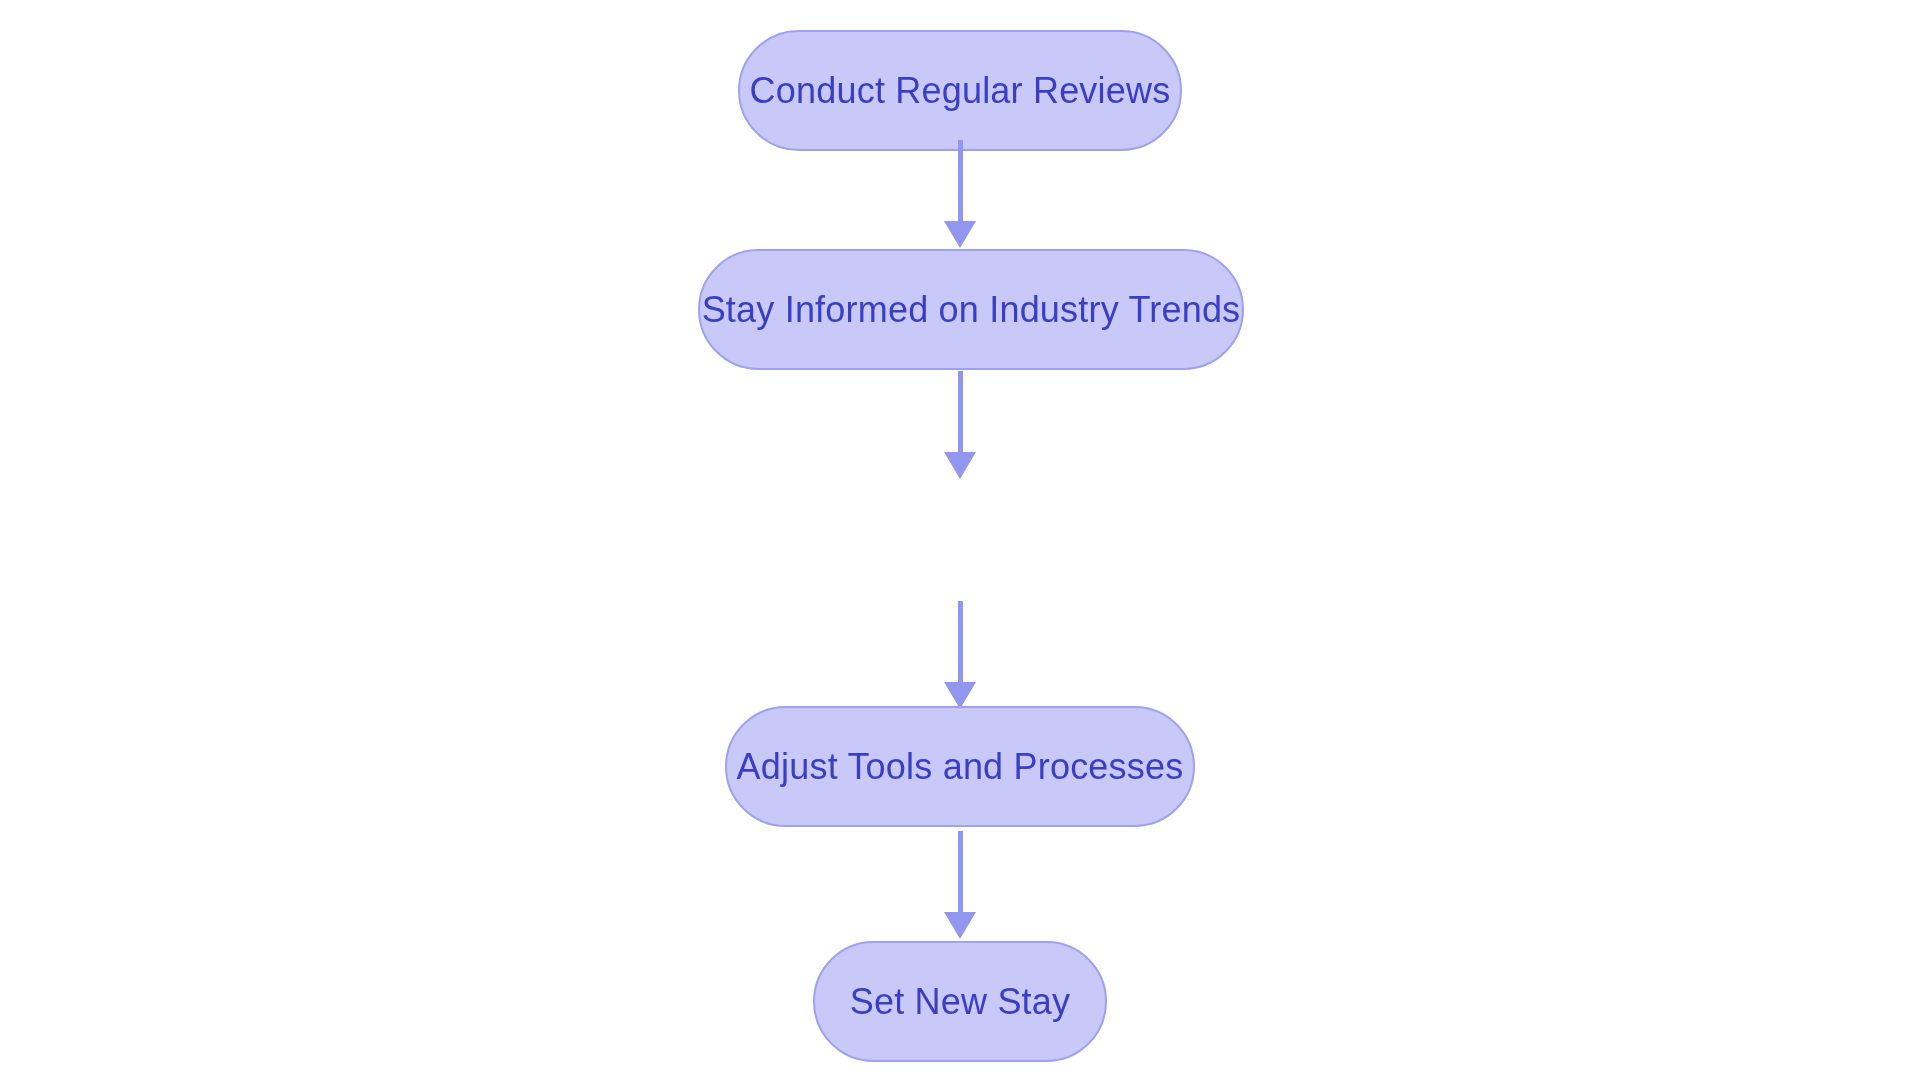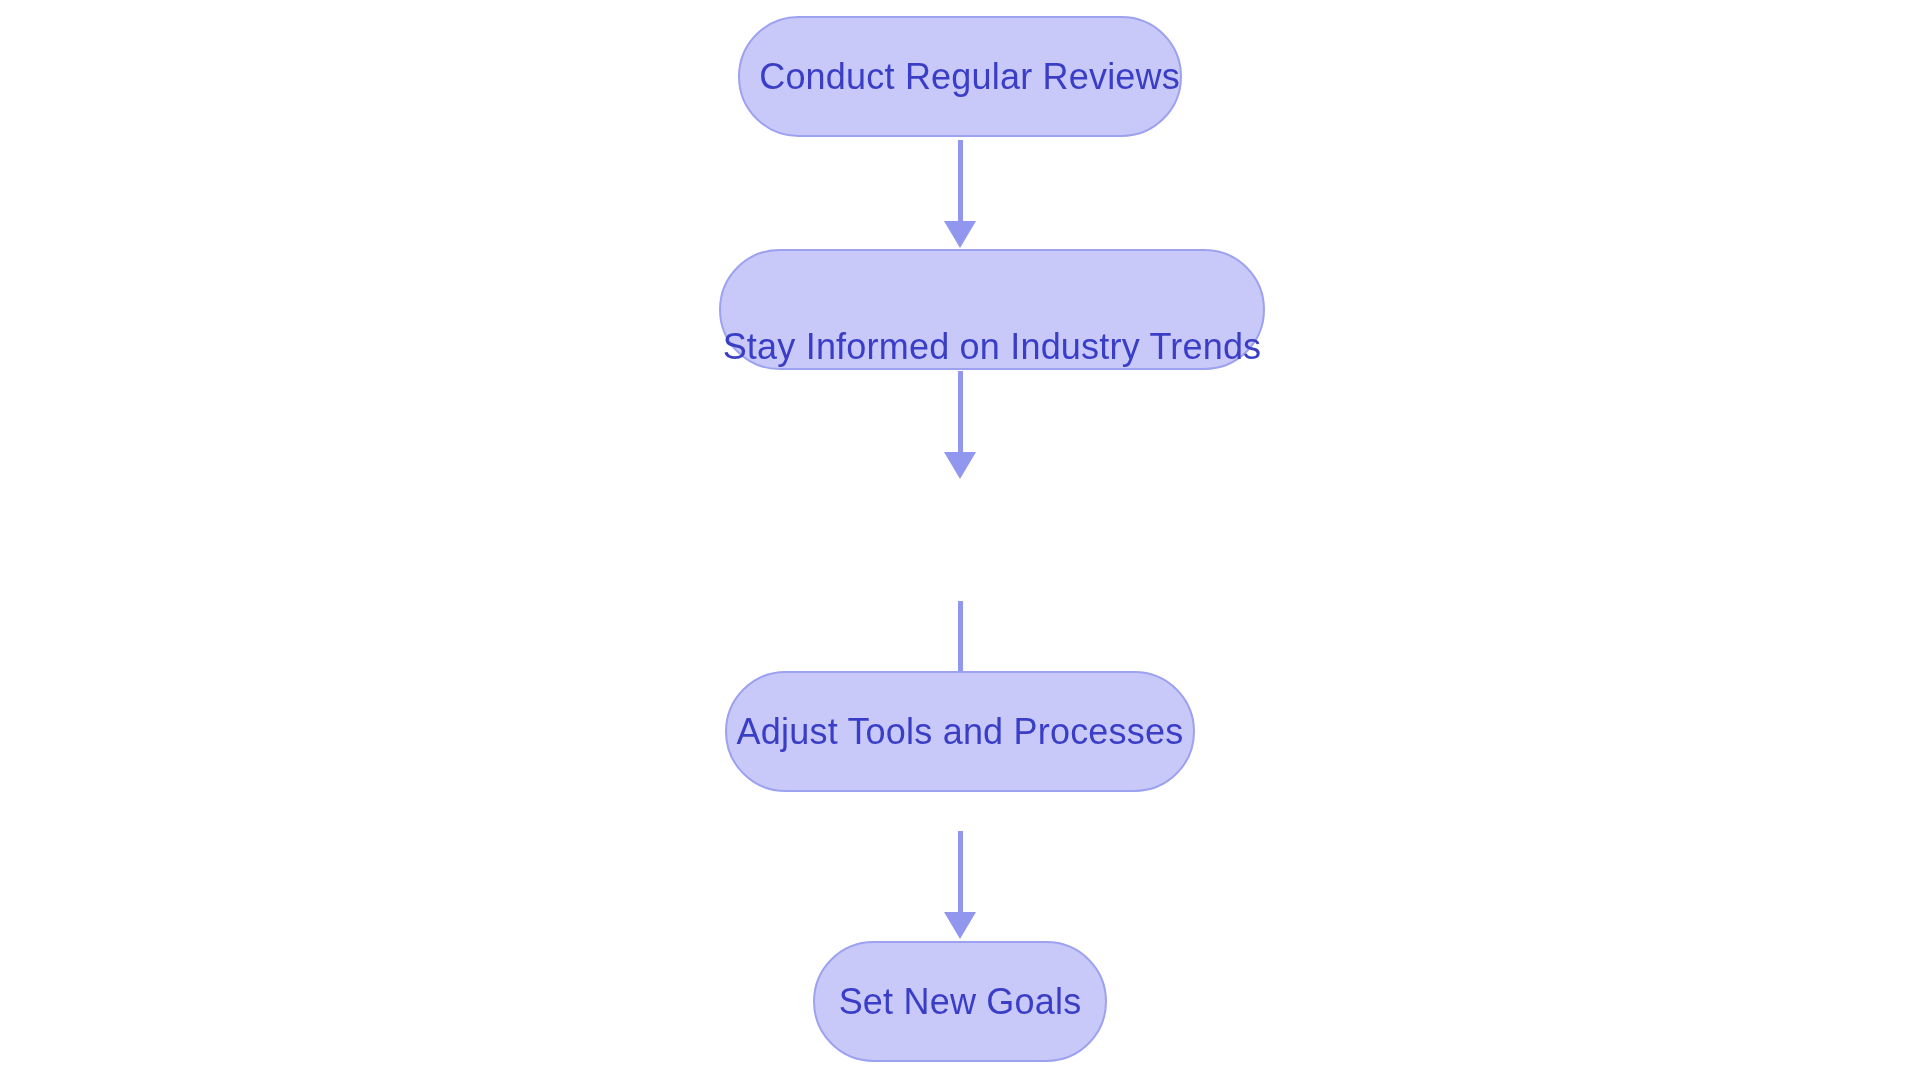--- a/index.html
+++ b/index.html
@@ -27,24 +27,24 @@
     align-items:center;
     justify-content:center;
   }
   .node-label{
     font-size:36px;
     font-weight:400;
     color:var(--node-text);
     white-space:nowrap;
     letter-spacing:0.2px;
   }
-  .n1{left:738px;top:16px;width:444px;justify-content:flex-end;}
-  .n2{left:719px;top:249px;width:546px;align-items:flex-end;}
+  .n1{left:738px;top:30px;width:444px;}
+  .n2{left:698px;top:249px;width:546px;}
   .n3{left:803px;top:479px;width:314px;}
-  .n4{left:725px;top:671px;width:470px;}
+  .n4{left:725px;top:706px;width:470px;}
   .n5{left:813px;top:941px;width:294px;}
 
   .arrow{position:absolute;left:944px;width:32px;}
   .a1{top:140px;}
   .a2{top:371px;}
   .a3{top:601px;}
   .a4{top:831px;}
   .arrow-line{
     width:5px;height:81px;
     margin:0 auto;
@@ -89,16 +89,16 @@
   <div class="node n4">
     <span class="node-label">Adjust Tools and Processes</span>
   </div>
 
   <div class="arrow a4">
     <div class="arrow-line"></div>
     <div class="arrow-head"></div>
   </div>
 
   <div class="node n5">
-    <span class="node-label">Set New Goals</span>
+    <span class="node-label">Set New Stay</span>
   </div>
 
 </div>
 
 </body></html>

